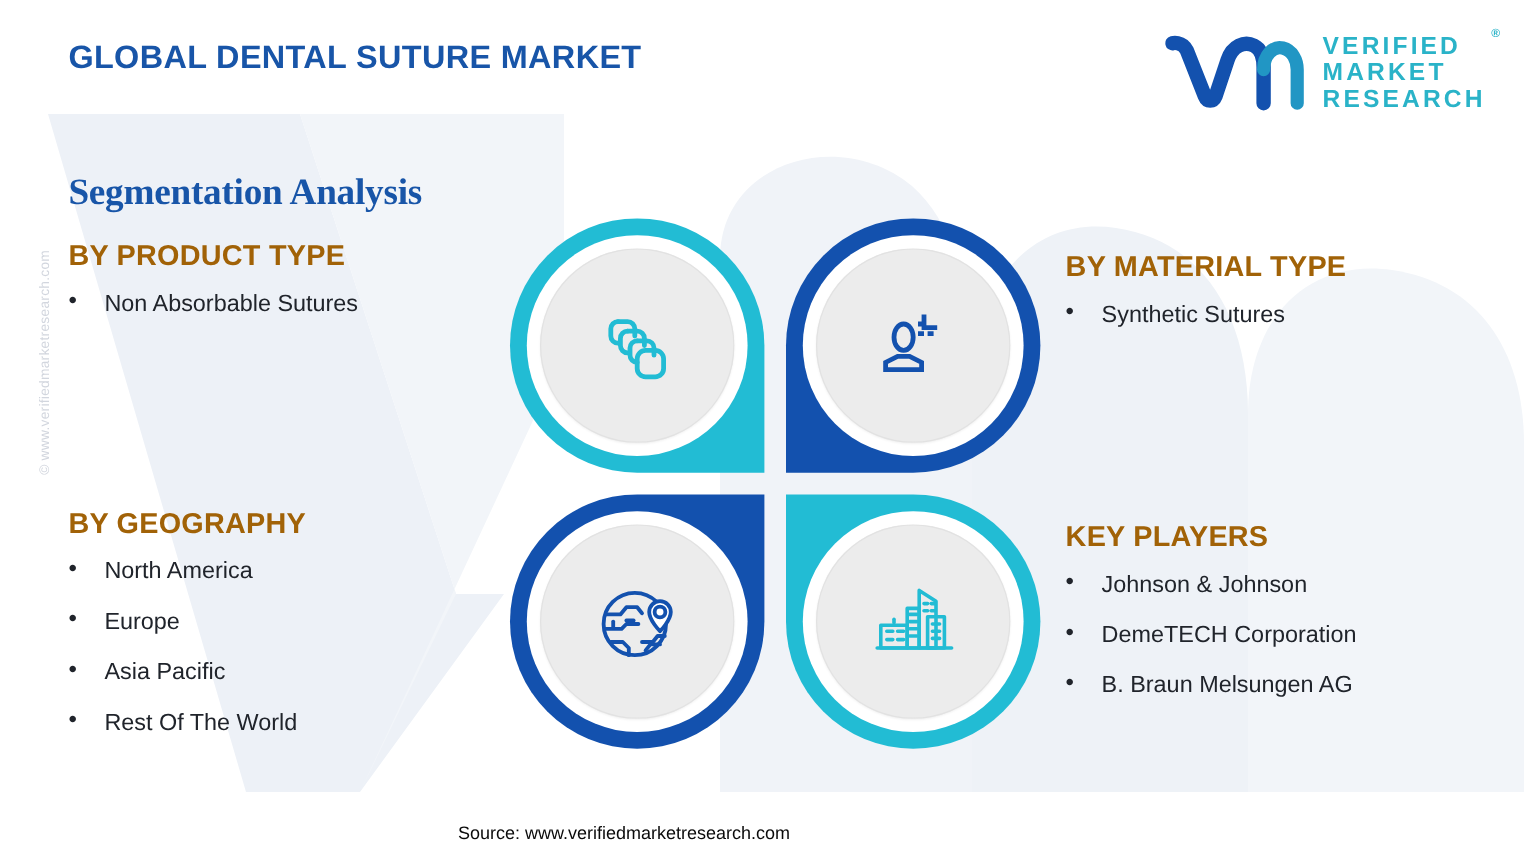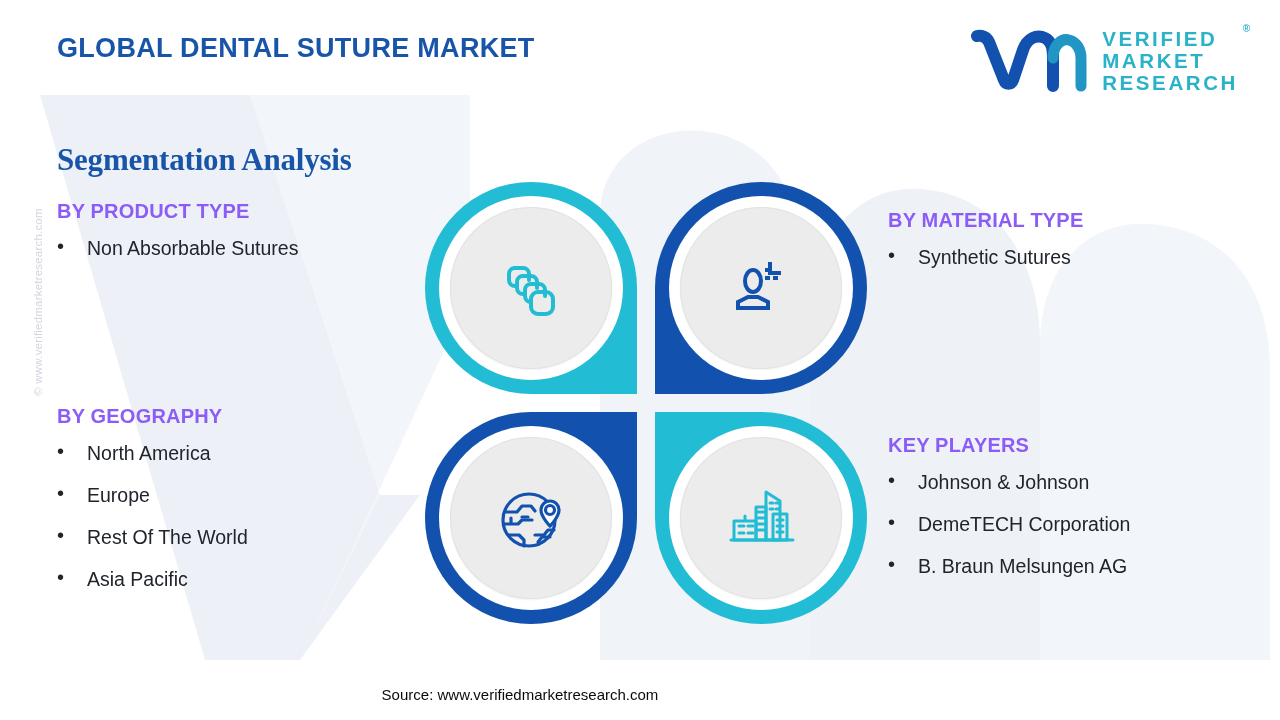--- a/index.html
+++ b/index.html
@@ -104,24 +104,24 @@
     font-weight: 700;
     color: #1855a8;
     letter-spacing: -0.2px;
     z-index: 5;
     font-family: Liberation Serif, serif;
   }
 
   
   .block { position: absolute; z-index: 5; }
   .block h3 {
-    font-size: 20px;
+    font-size: 24px;
     font-weight: 700;
     letter-spacing: 0.2px;
-    color: #8b5cf6;
+    color: #a16207;
     margin-bottom: 14px;
     white-space: nowrap;
   }
   .block ul { list-style: none; }
   .block li {
     position: relative;
     font-size: 19.5px;
     color: #20242b;
     padding-left: 30px;
     margin-bottom: 19px;
@@ -131,21 +131,21 @@
     content: "\2022";
     position: absolute;
     left: 0;
     top: -2px;
     font-size: 20px;
     color: #20242b;
   }
 
   #block-product  { left: 57px;  top: 200px; }
   #block-material { left: 888px; top: 209px; }
-  #block-geo      { left: 57px;  top: 405px; }
+  #block-geo      { left: 57px;  top: 423px; }
   #block-players  { left: 888px; top: 434px; }
 
   
   .pinwheel {
     position: absolute;
     left: 425px;
     top: 182px;
     width: 442px;
     height: 442px;
     z-index: 4;
@@ -254,22 +254,22 @@
     <ul>
       <li>Synthetic Sutures</li>
     </ul>
   </div>
 
   <div class="block" id="block-geo">
     <h3>BY GEOGRAPHY</h3>
     <ul>
       <li>North America</li>
       <li>Europe</li>
+      <li>Asia Pacific</li>
       <li>Rest Of The World</li>
-      <li>Asia Pacific</li>
     </ul>
   </div>
 
   <div class="block" id="block-players">
     <h3>KEY PLAYERS</h3>
     <ul>
       <li>Johnson &amp; Johnson</li>
       <li>DemeTECH Corporation</li>
       <li>B. Braun Melsungen AG</li>
     </ul>

